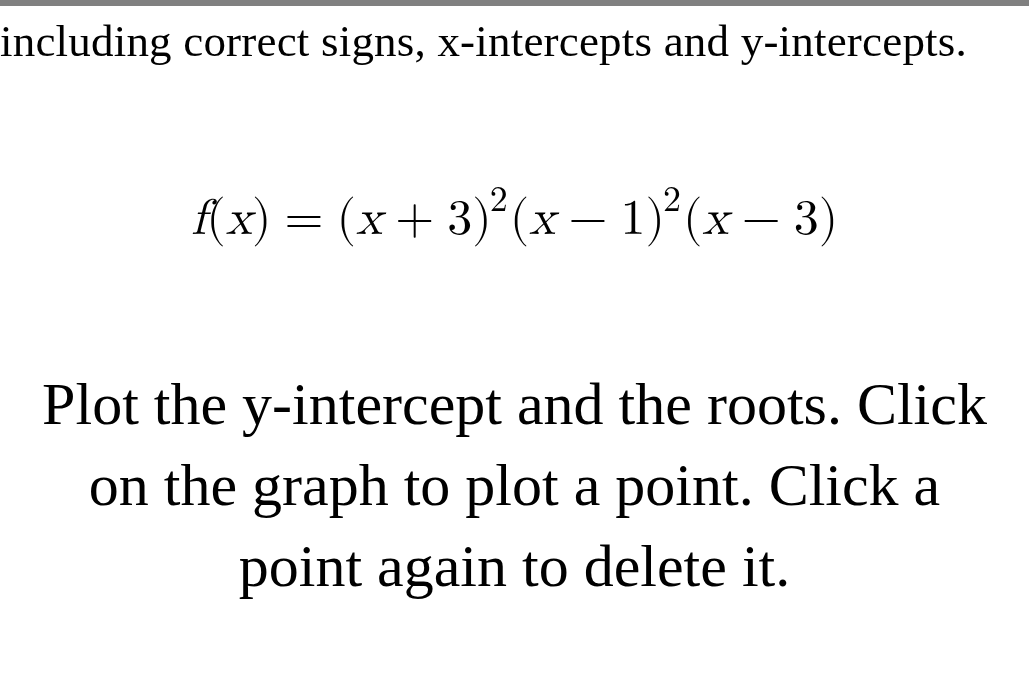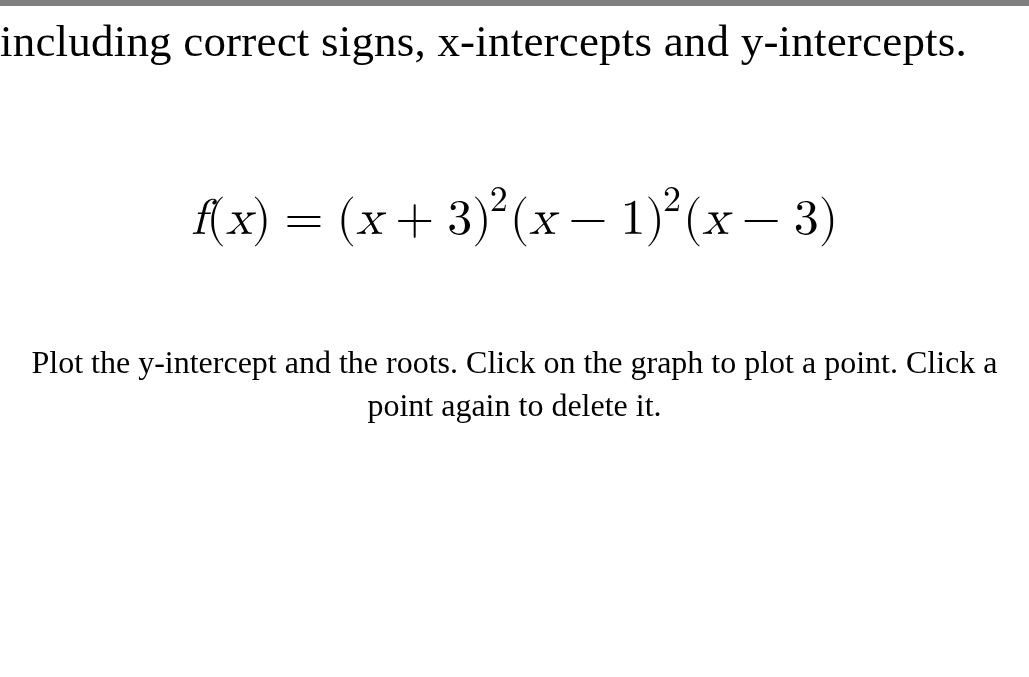--- a/index.html
+++ b/index.html
@@ -40,23 +40,23 @@
     font-size: 0.72em;
     vertical-align: 0.65em;
     position: relative;
     left: -0.05em;
   }
   .equation-block .op {
     font-style: normal;
     padding: 0 0.26em;
   }
   .instructions {
-    margin-top: 92px;
+    margin-top: 115px;
     text-align: center;
-    font-size: 32px;
+    font-size: 60px;
     line-height: 1.35;
     padding: 0 30px;
   }
 </style>
 </head>
 <body>
 
 <div class="top-bar"></div>
 
 <div class="intro-text">

